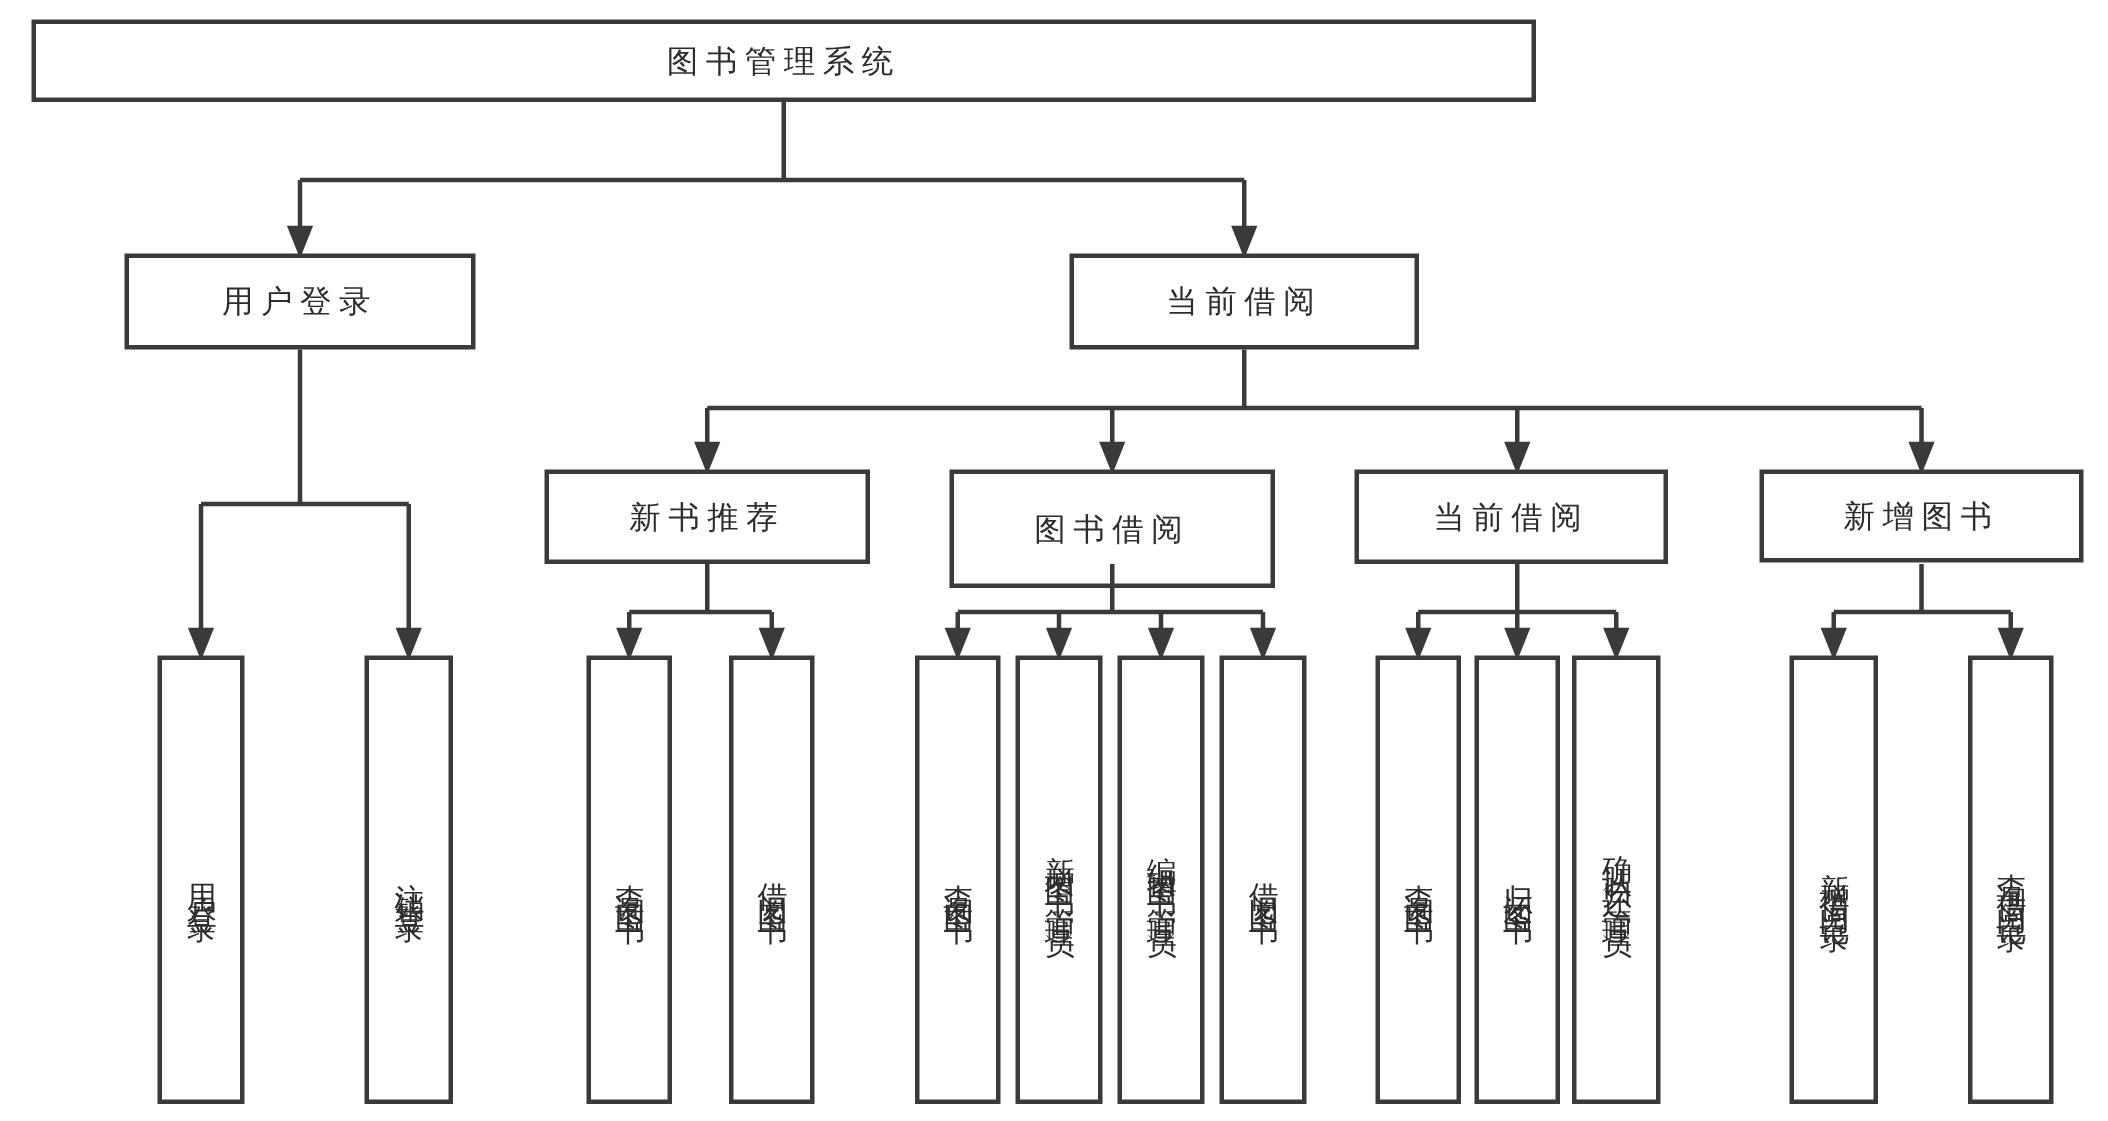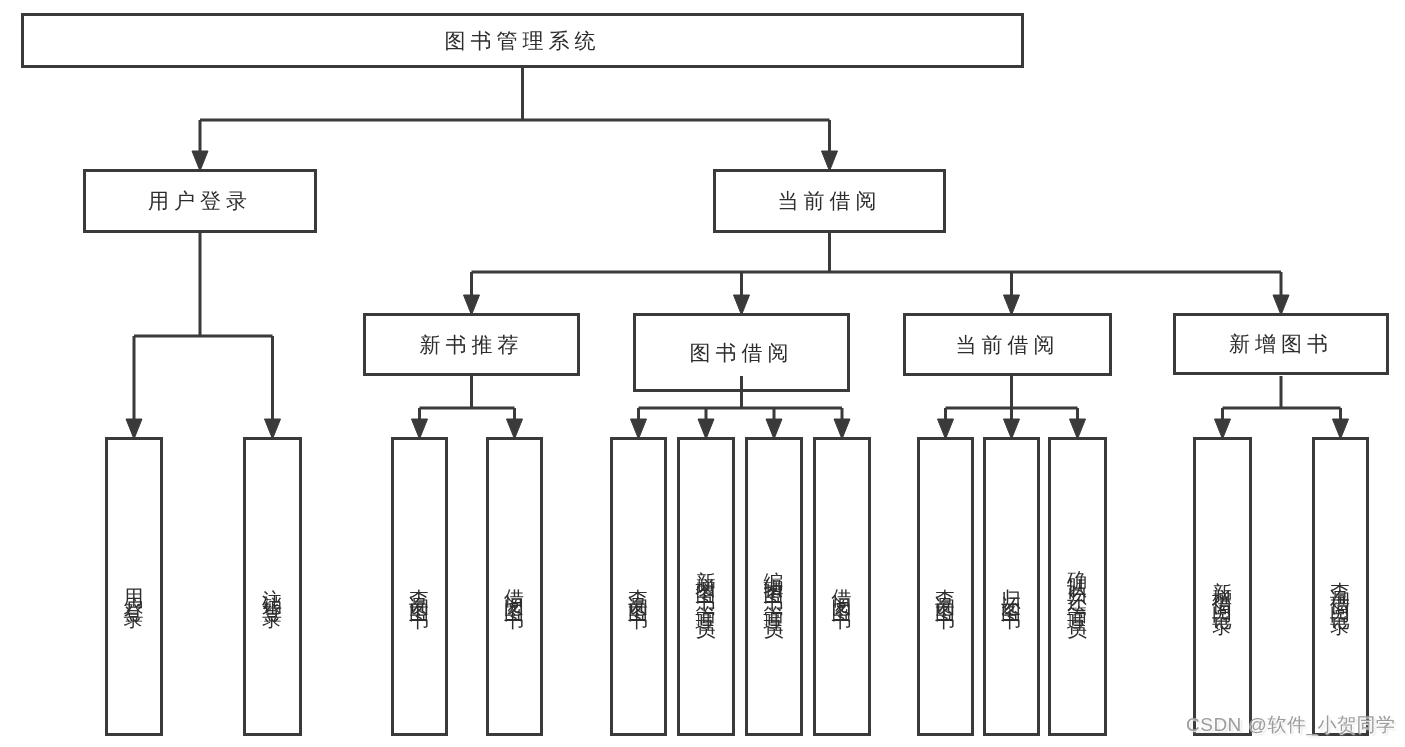--- a/index.html
+++ b/index.html
@@ -136,15 +136,14 @@
     <span class="lbl">确认归还（管理员）</span>
   </div>
 
   <div class="box v" style="left:1193px;top:437px;width:59px;height:299px">
     <span class="lbl">新增借阅记录</span>
   </div>
   <div class="box v" style="left:1312px;top:437px;width:57px;height:299px">
     <span class="lbl">查询借阅记录</span>
   </div>
 
-  <div class="watermark">CSDN @软件_小贺同学</div>
 
 </div>
 
 </body></html>

